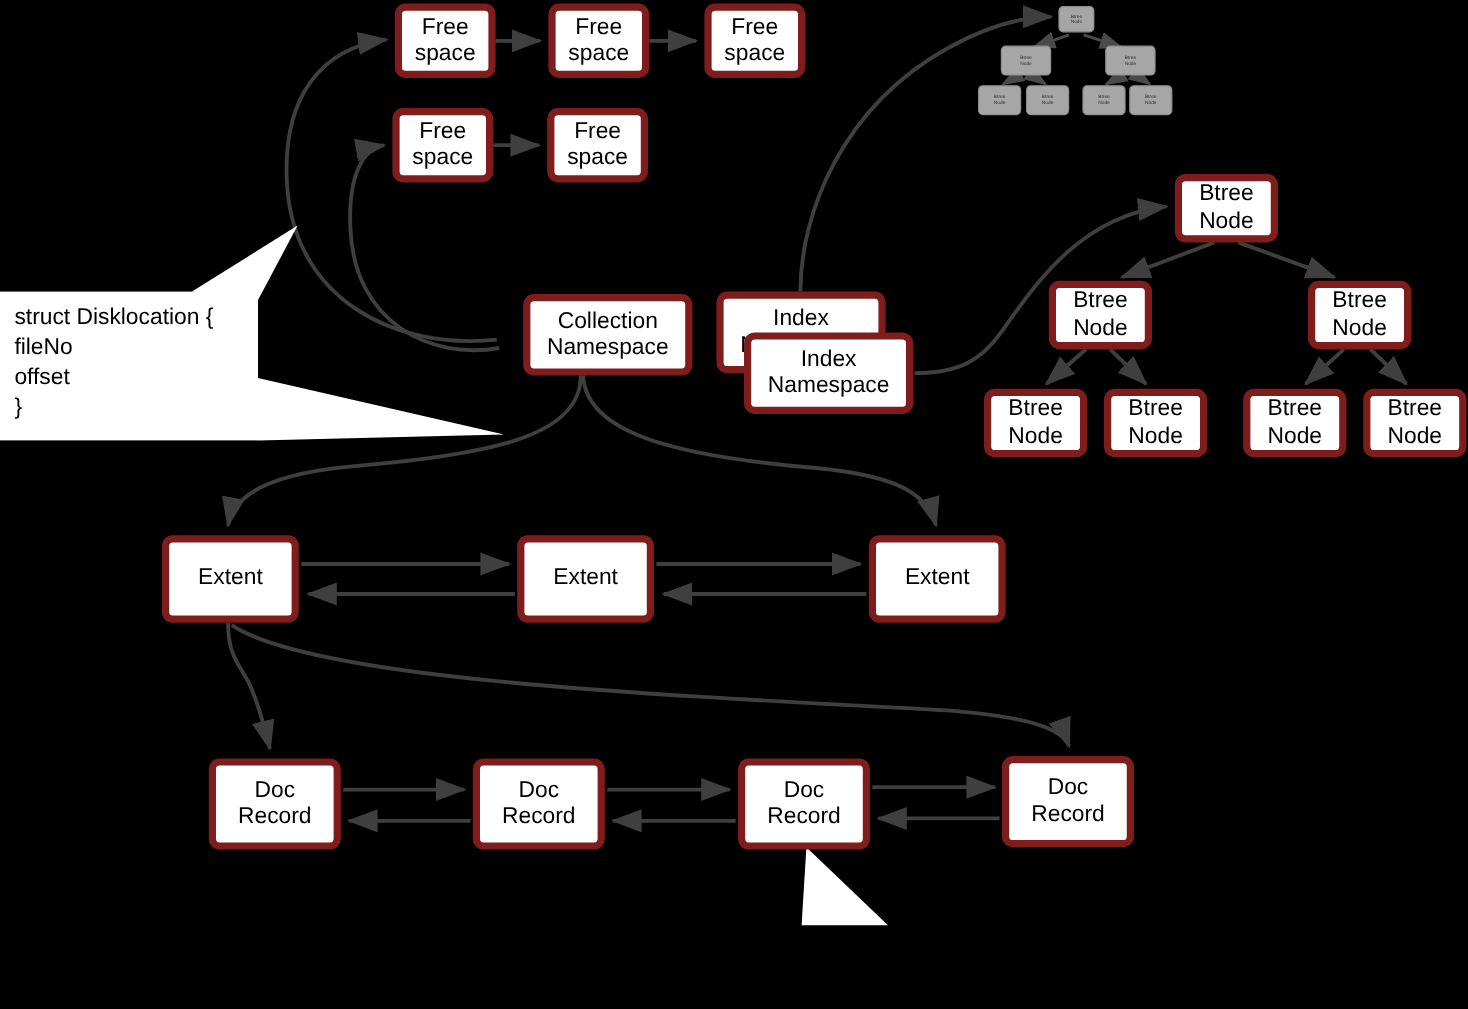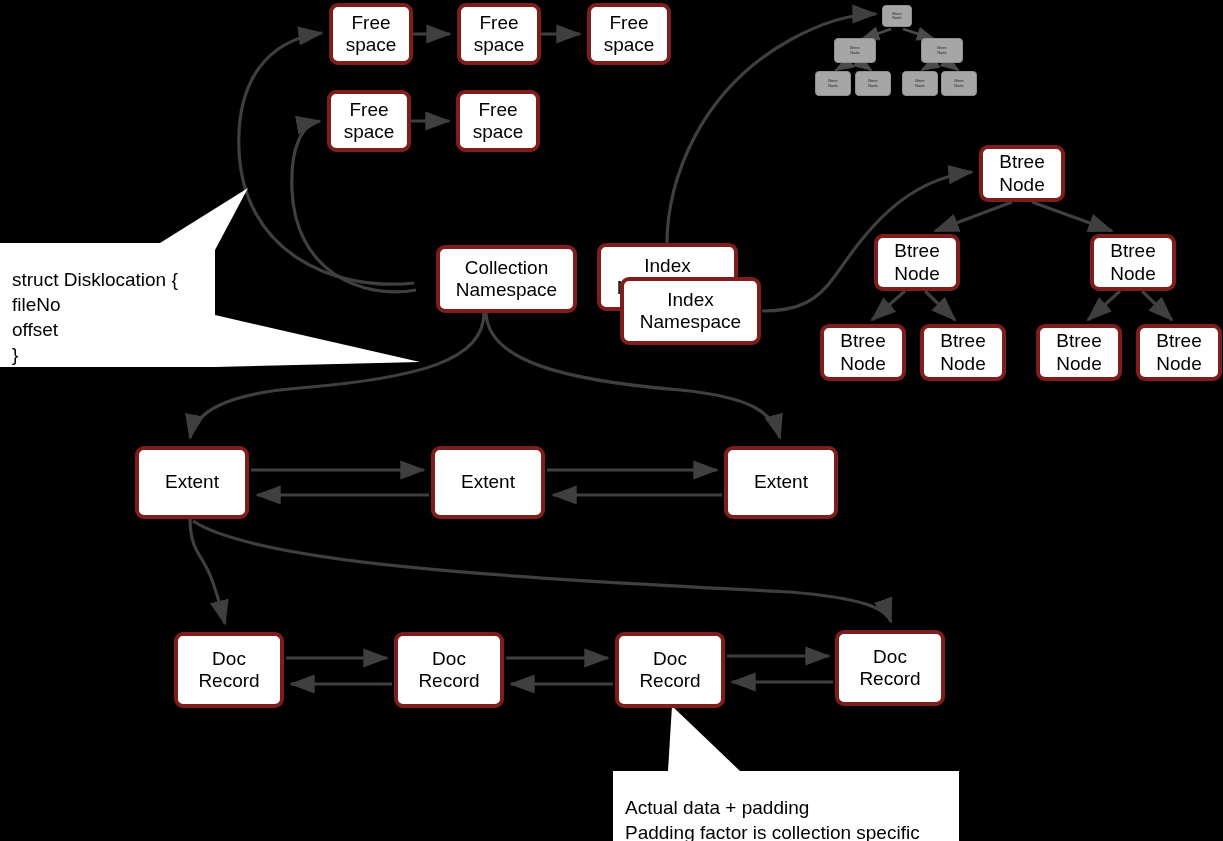--- a/index.html
+++ b/index.html
@@ -22,21 +22,21 @@
     position: absolute;
     left: 0;
     top: 0;
     width: 1223px;
     height: 841px;
     pointer-events: none;
   }
   .node {
     position: absolute;
     background: #ffffff;
-    border: 4px solid #7f1d1d;
+    border: 6px solid #7f1d1d;
     border-radius: 9px;
     color: #000000;
     display: flex;
     align-items: center;
     justify-content: center;
     text-align: center;
     line-height: 1.18;
     font-size: 19px;
     box-sizing: border-box;
     white-space: pre-line;
@@ -50,21 +50,21 @@
     line-height: 1.1;
     color: #2b2b2b;
     z-index: 4;
   }
   .callout {
     position: absolute;
     background: #ffffff;
     color: #000000;
     font-size: 19px;
     line-height: 1.32;
-    padding: 24px 12px;
+    padding: 9px 12px;
     box-sizing: border-box;
     white-space: pre-line;
     z-index: 9;
   }
 </style>
 </head>
 <body>
 
 <div id="canvas">
 
@@ -193,16 +193,14 @@
 Record</div>
   <div class="node" style="left:615px;top:632px;width:110px;height:76px;">Doc
 Record</div>
   <div class="node" style="left:835px;top:630px;width:110px;height:76px;">Doc
 Record</div>
 
   <div class="callout" style="left:0px;top:243px;width:215px;height:124px;">struct Disklocation {
     fileNo
     offset
 }</div>
-  <div class="callout" style="left:613px;top:771px;width:346px;height:70px;">Actual data + padding
-Padding  factor is collection specific</div>
 
 </div>
 
 </body></html>

